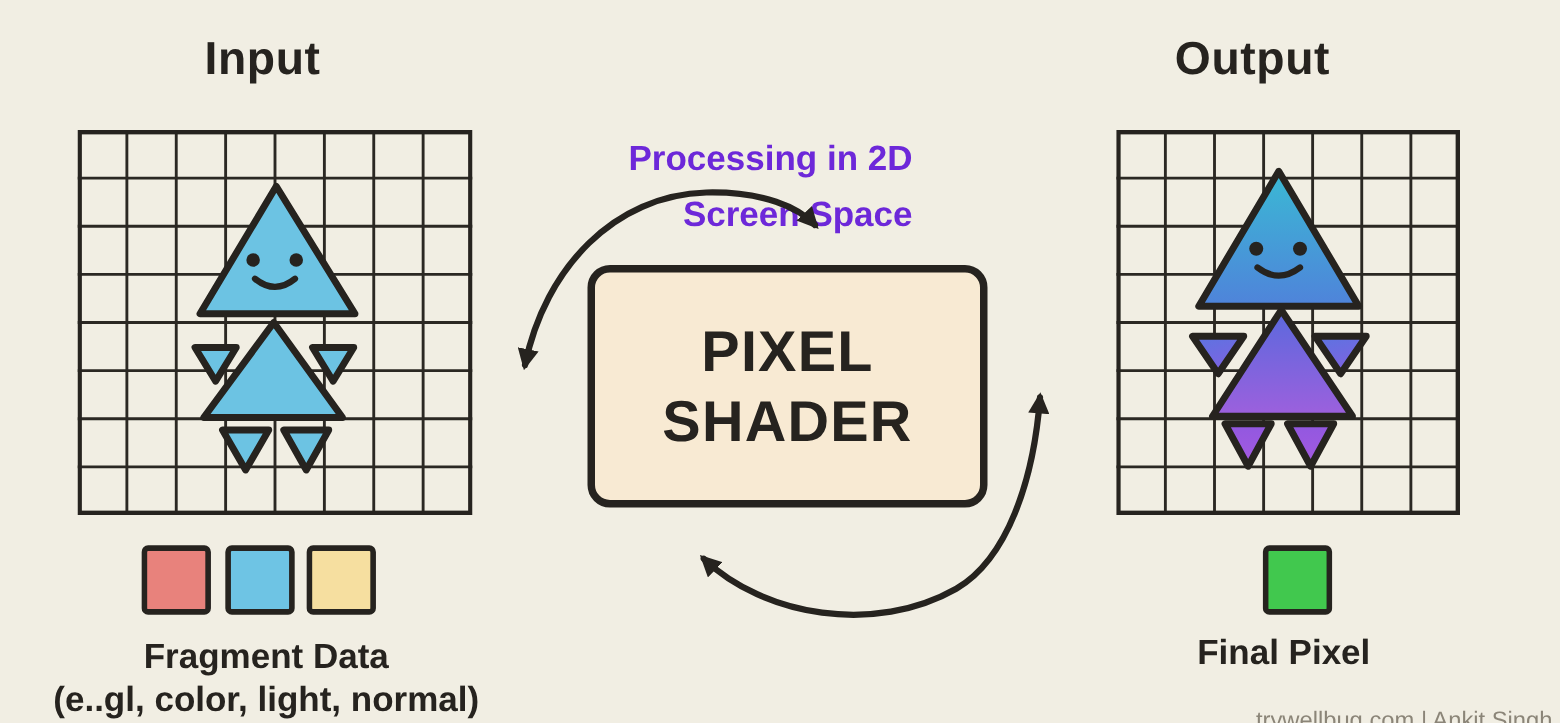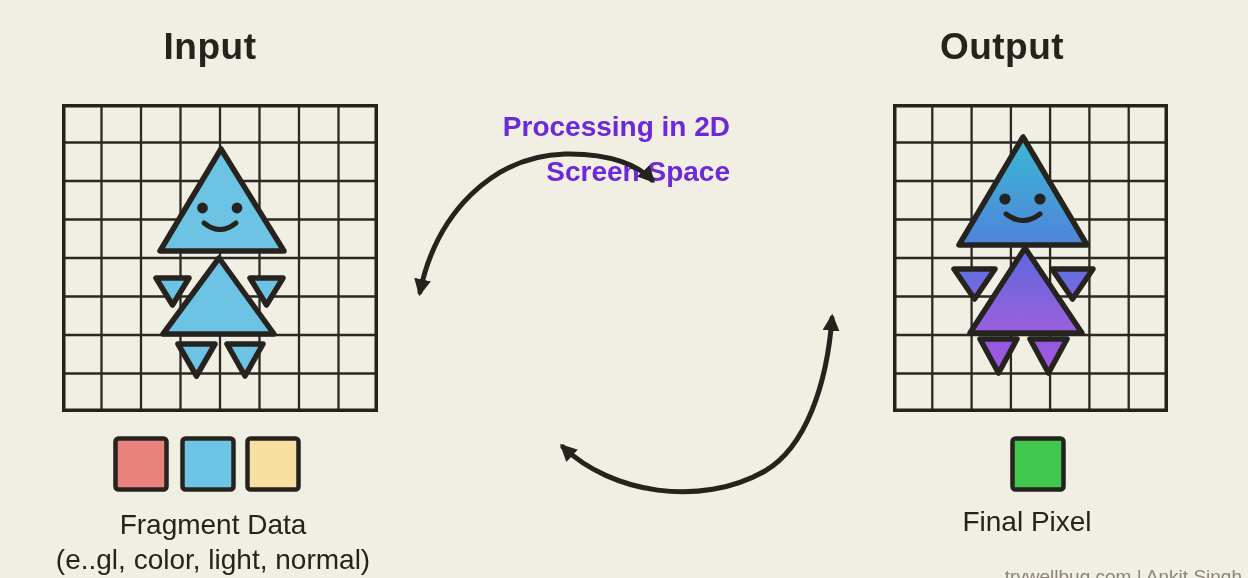--- a/index.html
+++ b/index.html
@@ -9,21 +9,21 @@
   #input-title{left:52px;width:316px;}
   #output-title{left:862px;width:280px;}
   .grid-svg{position:absolute;top:88px;}
   #input-grid{left:62px;}
   #output-grid{left:893px;}
   .swatch{position:absolute;top:420px;width:56px;height:56px;}
   .swatch-red{left:113px;}
   .swatch-blue{left:180px;}
   .swatch-yellow{left:245px;}
   .swatch-green{left:1010px;}
-  .caption{position:absolute;color:#26231f;font-size:28px;font-weight:400;text-align:center;line-height:35px;}
+  .caption{position:absolute;color:#26231f;font-size:28px;font-weight:700;text-align:center;line-height:35px;}
   #input-caption{left:22px;width:382px;top:491px;}
   #output-caption{left:902px;width:250px;top:488px;}
   #center-label{position:absolute;left:430px;width:300px;top:88px;color:#6d28d9;
     font-size:28px;font-weight:700;text-align:right;line-height:45px;}
   #shader-box{position:absolute;left:470px;top:196px;width:320px;height:194px;box-sizing:border-box;
     background:#f8ead3;border:6px solid #26231f;border-radius:18px;
     display:flex;flex-direction:column;align-items:center;justify-content:center;}
   .box-line{font-size:46px;font-weight:700;color:#26231f;letter-spacing:1px;line-height:56px;}
   #arrows{position:absolute;left:0;top:0;pointer-events:none;}
   #watermark{position:absolute;right:6px;bottom:6px;font-size:19px;color:#8b8578;}
@@ -87,20 +87,24 @@
       <circle cx="147" cy="95" r="5.6" fill="#26231f" stroke="none"></circle>
       <path d="M113 110 Q130 123 147 110" fill="none" stroke-width="5"></path>
     </g>
   </svg>
 
   <div id="center-label">
     <div>Processing in 2D</div>
     <div>Screen Space</div>
   </div>
 
+  <div id="shader-box">
+    <div class="box-line">PIXEL</div>
+    <div class="box-line">SHADER</div>
+  </div>
 
   <svg id="arrows" width="1248" height="578" viewBox="0 0 1248 578">
     <defs>
       <marker id="arrowhead" viewBox="0 0 10 10" refX="7.5" refY="5" markerWidth="3.4" markerHeight="3.4" orient="auto-start-reverse">
         <path d="M0,0 L10,5 L0,10 z" fill="#26231f"></path>
       </marker>
     </defs>
     <path d="M420 276 C436 198 492 140 565 138 C611 137 639 150 652 164" fill="none" stroke="#26231f" stroke-width="5" stroke-linecap="round" marker-start="url(#arrowhead)" marker-end="url(#arrowhead)"></path>
     <path d="M563 431 C611 477 700 492 765 455 C806 431 827 368 832 302" fill="none" stroke="#26231f" stroke-width="5" stroke-linecap="round" marker-start="url(#arrowhead)" marker-end="url(#arrowhead)"></path>
   </svg>

